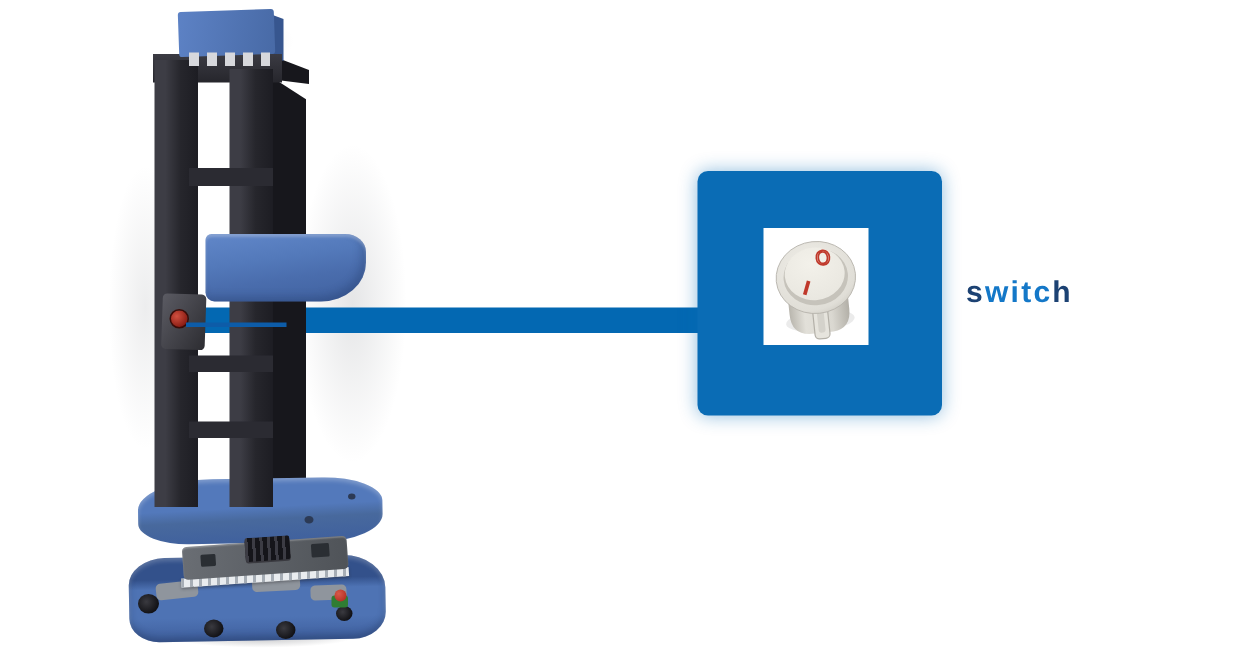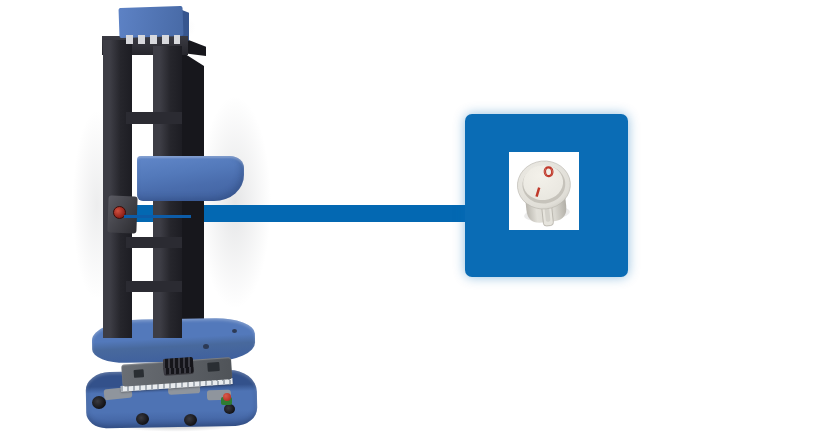--- a/index.html
+++ b/index.html
@@ -164,14 +164,15 @@
         <rect x="30.5" y="50" width="10" height="24" rx="3" fill="#e6e4dd" stroke="#b3b0a8" stroke-width="0.8"></rect>
         <rect x="33.2" y="52" width="4.6" height="18" rx="2" fill="#d4d2cb"></rect>
         <ellipse cx="35" cy="33" rx="26.5" ry="24" fill="url(#gbez)" stroke="#b8b5ad" stroke-width="0.6"></ellipse>
         <ellipse cx="35" cy="32.5" rx="21.5" ry="19" fill="#c6c3bb"></ellipse>
         <ellipse cx="34.5" cy="30.5" rx="20" ry="17.5" fill="url(#grok)"></ellipse>
         <text x="41" y="25" text-anchor="middle" font-family="DejaVu Sans, sans-serif" font-size="13" fill="none" stroke="#c0392b" stroke-width="1.1">O</text>
         <text x="28" y="44" text-anchor="middle" font-family="DejaVu Sans, sans-serif" font-size="13" font-weight="bold" fill="#c0392b" transform="rotate(22 28 40)">I</text>
       </g>
     </svg>
   </div>
+  <div class="abs callout-label"><span style="color: rgb(28, 66, 115);">s</span><span style="color: rgb(20, 120, 200);">w</span><span style="color: rgb(20, 120, 200);">i</span><span style="color: rgb(20, 120, 200);">t</span><span style="color: rgb(20, 120, 200);">c</span><span style="color: rgb(28, 66, 115);">h</span></div>
 
 </div>
 
 </body></html>

